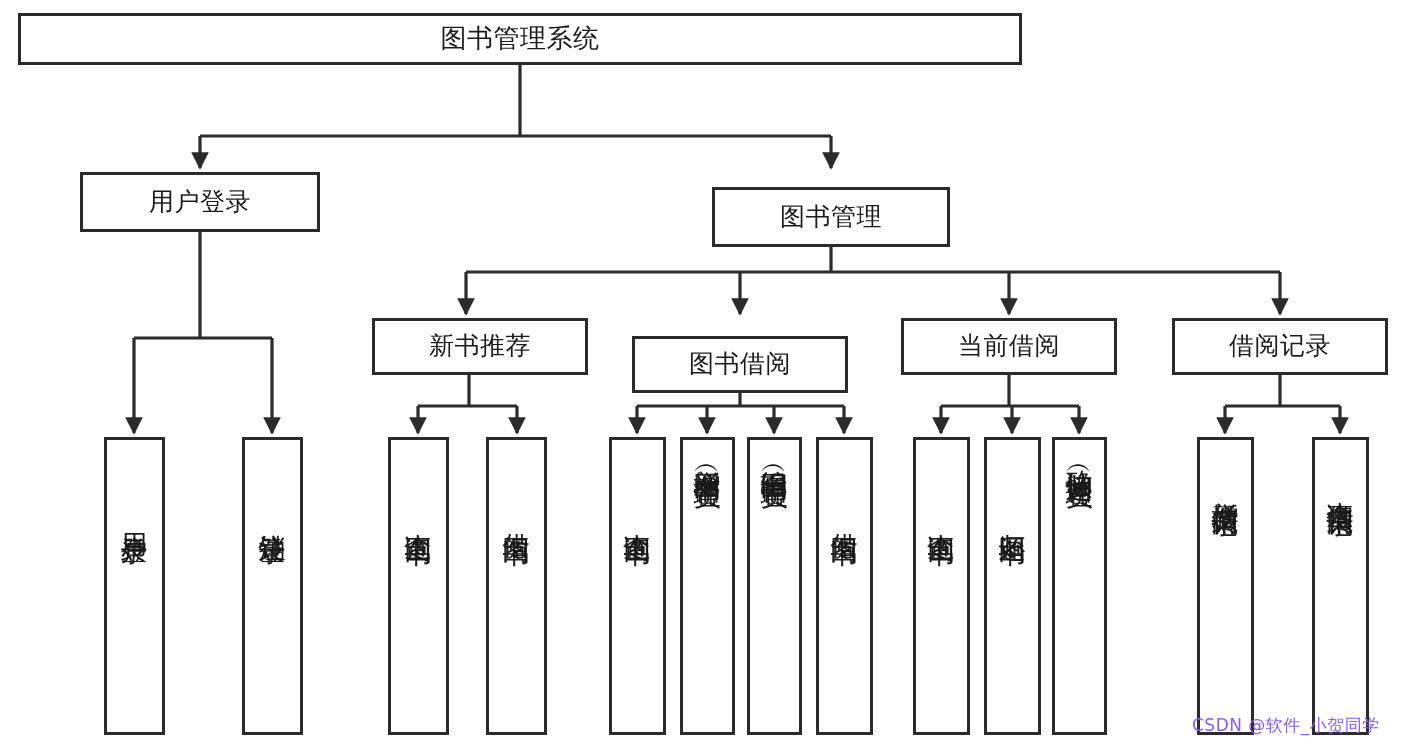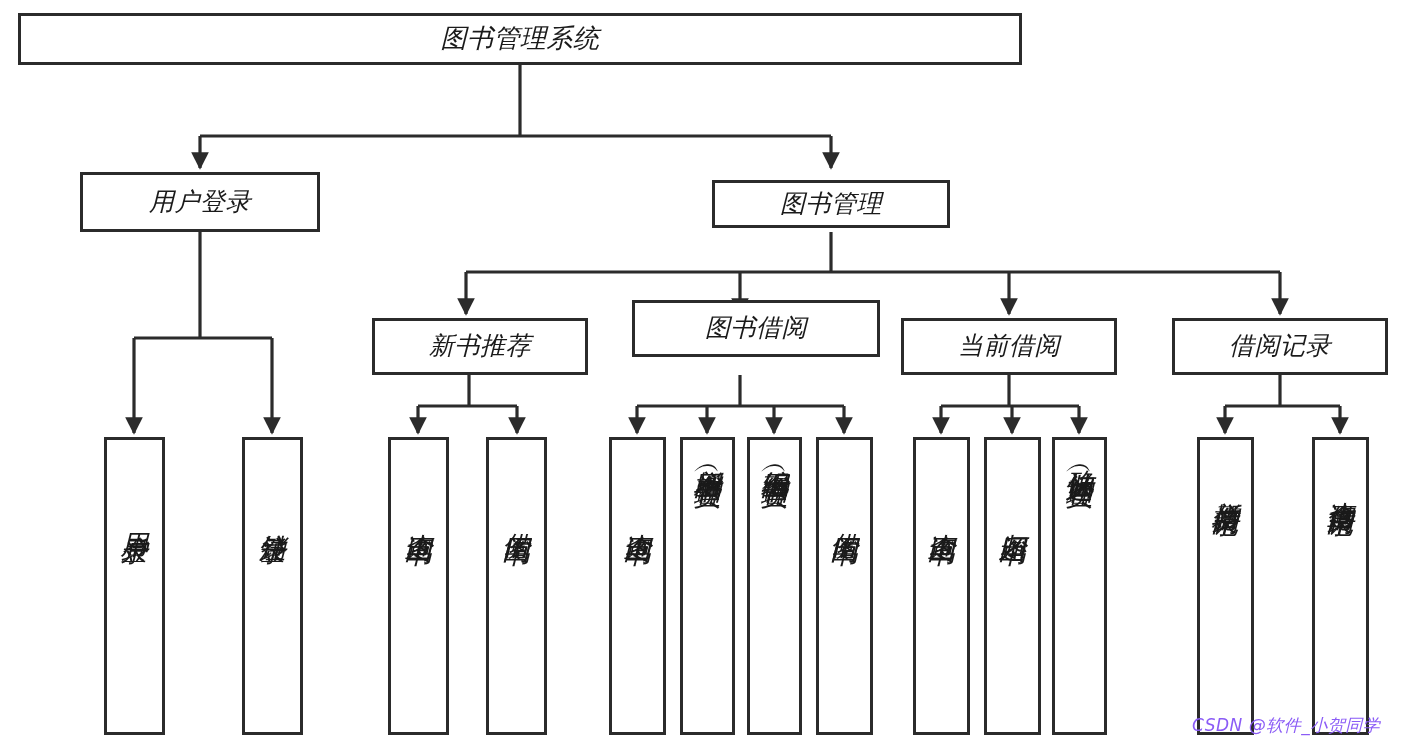--- a/index.html
+++ b/index.html
@@ -9,21 +9,20 @@
   }
   body {
     font-family: "DejaVu Sans", "Liberation Sans", sans-serif;
   }
   #canvas {
     position: relative;
     width: 1405px;
     height: 747px;
     background: #ffffff;
     overflow: hidden;
-    font-style: italic;
   }
   svg.edges {
     position: absolute;
     left: 0;
     top: 0;
     width: 1405px;
     height: 747px;
     pointer-events: none;
   }
   .node {
@@ -123,28 +122,28 @@
     </g>
   </svg>
 
   <div class="node horizontal root" style="left:18px;top:13px;width:1004px;height:52px;">
     <span class="node-label">图书管理系统</span>
   </div>
 
   <div class="node horizontal" style="left:80px;top:172px;width:240px;height:60px;">
     <span class="node-label">用户登录</span>
   </div>
-  <div class="node horizontal" style="left:712px;top:180px;width:238px;height:48px;">
+  <div class="node horizontal" style="left:712px;top:187px;width:238px;height:60px;">
     <span class="node-label">图书管理</span>
   </div>
 
   <div class="node horizontal" style="left:372px;top:318px;width:216px;height:57px;">
     <span class="node-label">新书推荐</span>
   </div>
-  <div class="node horizontal" style="left:632px;top:300px;width:248px;height:57px;">
+  <div class="node horizontal" style="left:632px;top:336px;width:216px;height:57px;">
     <span class="node-label">图书借阅</span>
   </div>
   <div class="node horizontal" style="left:1172px;top:318px;width:216px;height:57px;">
     <span class="node-label">借阅记录</span>
   </div>
   <div class="node horizontal" style="left:901px;top:318px;width:216px;height:57px;">
     <span class="node-label">当前借阅</span>
   </div>
 
   <div class="node vertical" style="left:104px;top:437px;width:61px;height:298px;padding-top:72px;">

